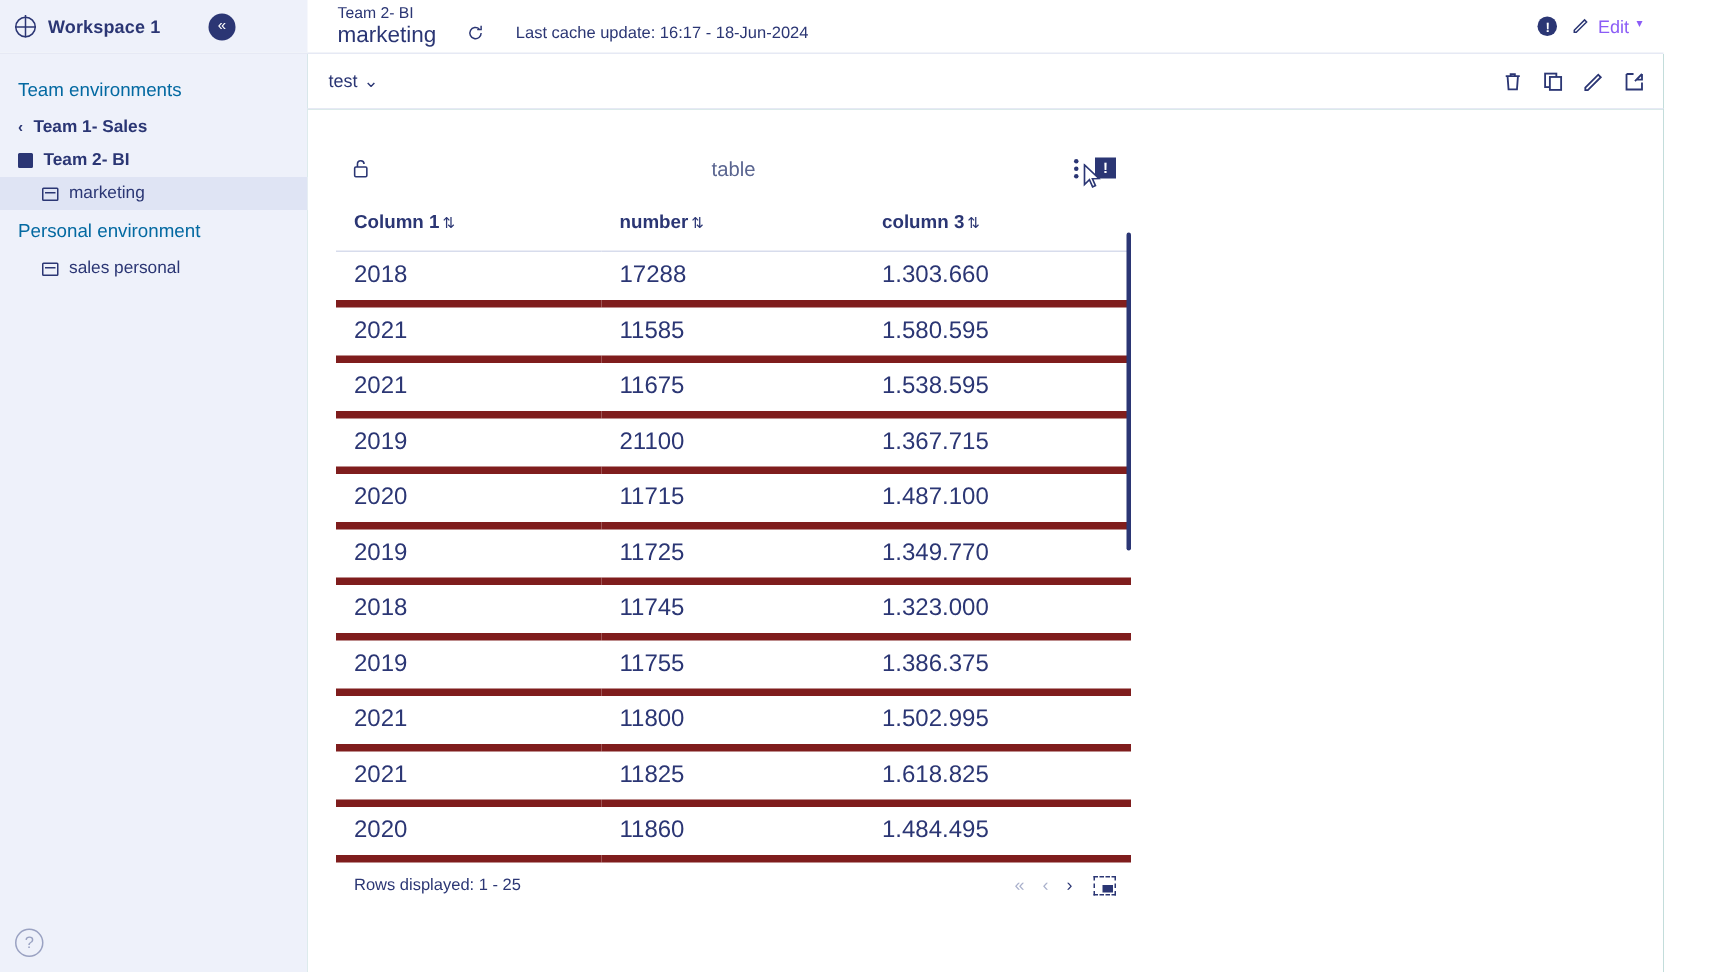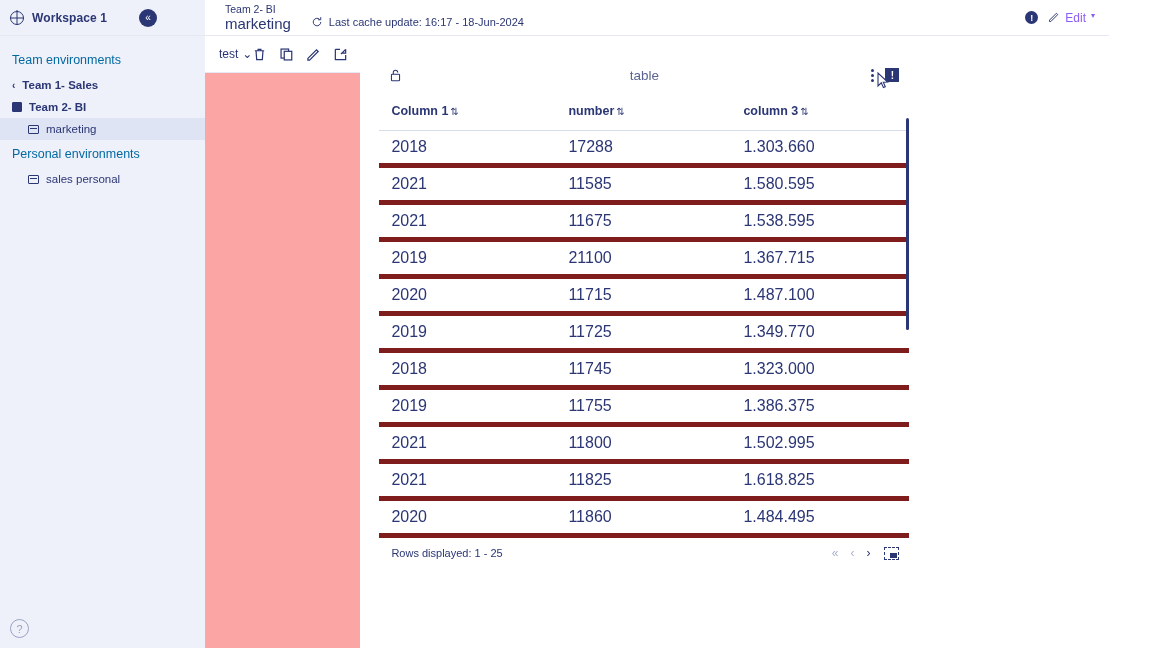--- a/index.html
+++ b/index.html
@@ -57,21 +57,21 @@
   .topbar-center {
     flex: 1; height: 100%;
     display: flex; align-items: center;
     padding-left: 20px; gap: 12px;
     position: relative;
   }
   .title-block { display: flex; flex-direction: column; line-height: 1.05; }
   .crumb-team { font-size: 10.5px; color: #2b3674; font-weight: 500; }
   .crumb-main { font-size: 15px; color: #2b3674; font-weight: 400; margin-top: 1px;}
   .cache-info {
-    display: flex; align-items: center; gap: 6px;
+    display: flex; align-items: center; gap: 21px;
     font-size: 11px; color: #2b3674; margin-top: 9px; margin-left: 8px;
   }
   .refresh-icon { width: 12px; height: 12px; color: #2b3674; display: inline-block; }
 
   .topbar-right {
     display: flex; align-items: center; gap: 10px;
     padding-right: 14px; height: 100%;
   }
   .info-dot {
     width: 13px; height: 13px; border-radius: 50%;
@@ -119,21 +119,21 @@
   }
   .help-btn {
     position: absolute; left: 10px; bottom: 10px;
     width: 19px; height: 19px; border-radius: 50%;
     border: 1.3px solid #9aa2c2; color: #9aa2c2;
     font-size: 11px; display: flex; align-items: center; justify-content: center;
     cursor: pointer;
   }
 
   
-  .main { flex: 1; display: flex; flex-direction: row; background: #fca5a5; min-width: 0; }
+  .main { flex: 1; display: flex; flex-direction: column; background: #0f766e; min-width: 0; }
   .subbar {
     height: 37px; flex: 0 0 37px;
     border-bottom: 1px solid #e6e9f4;
     display: flex; align-items: center; justify-content: space-between;
     padding: 0 12px 0 14px;
     background: #fff;
   }
   .tab-name { font-size: 12px; color: #2b3674; display: flex; align-items: center; gap: 4px; cursor: pointer; }
   .subbar-icons { display: flex; align-items: center; gap: 12px; }
   .ic { width: 15px; height: 15px; color: #2b3674; cursor: pointer; display:block; }
@@ -266,21 +266,21 @@
       <div class="sb-item">
         <span class="sq-icon filled"></span>
         <span>Team 2- BI</span>
       </div>
 
       <div class="sb-item sub active">
         <span class="db-icon"></span>
         <span>marketing</span>
       </div>
 
-      <div class="sb-section">Personal environments</div>
+      <div class="sb-section">Personal environment</div>
 
       <div class="sb-item sub">
         <span class="db-icon"></span>
         <span>sales personal</span>
       </div>
 
       <div class="help-btn">?</div>
     </div>
 
     <div class="main">

